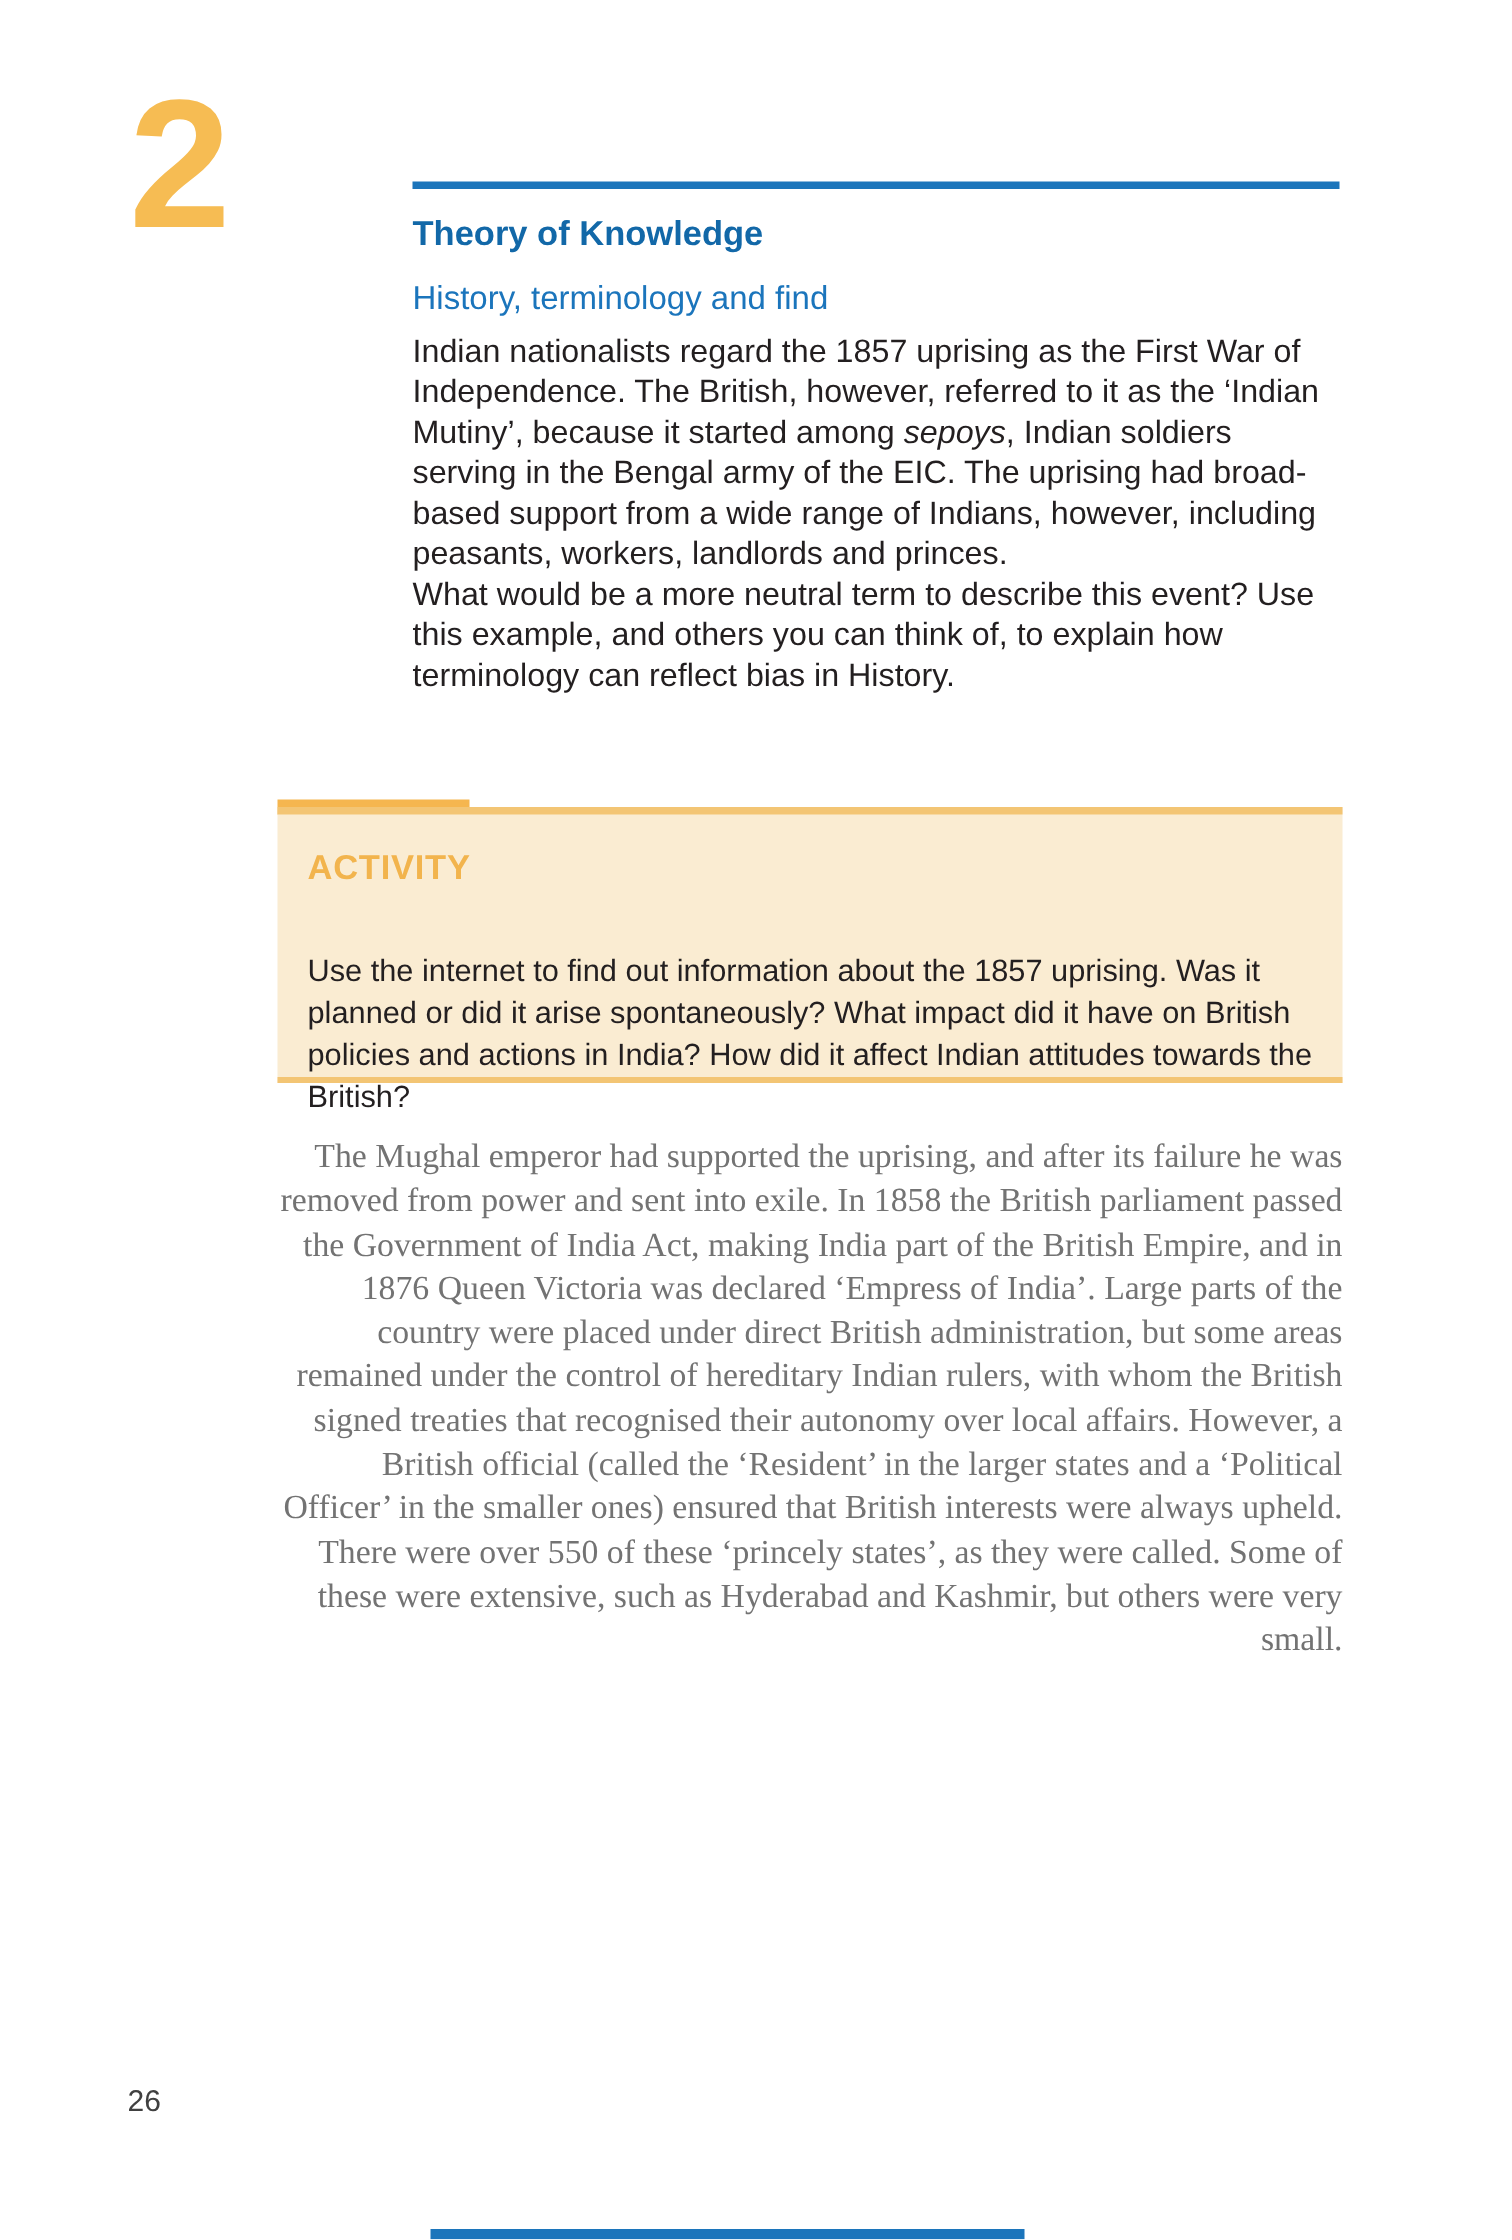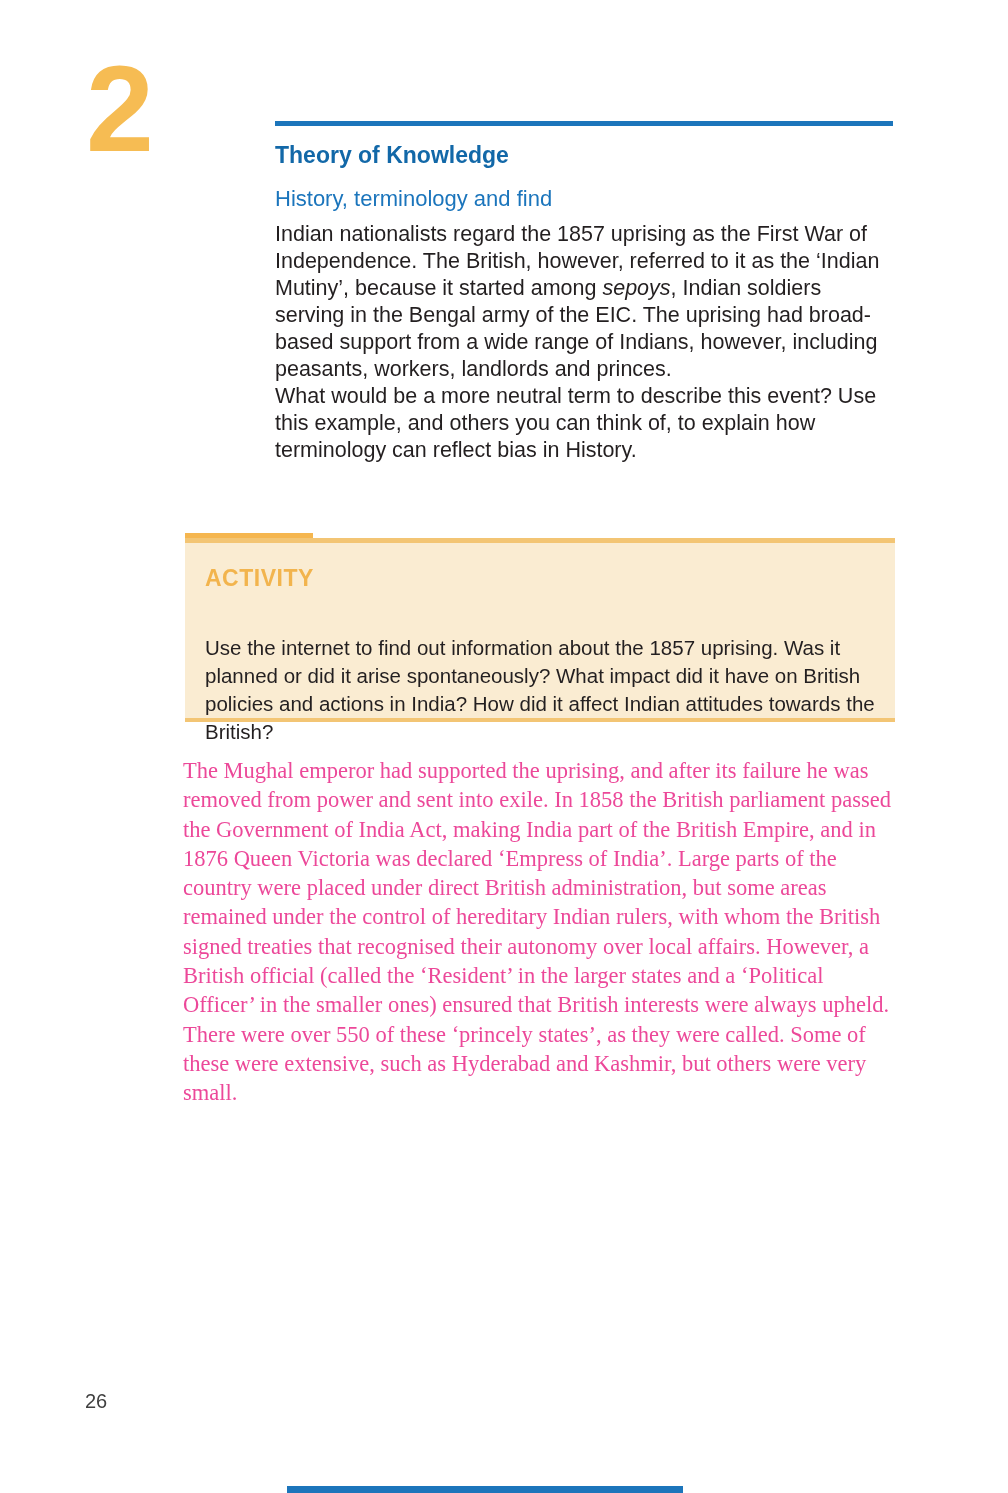--- a/index.html
+++ b/index.html
@@ -105,21 +105,22 @@
     margin-top: 36px;
   }
   .main-paragraph {
     position: absolute;
     left: 183px;
     top: 756px;
     width: 712px;
     font-family: "Liberation Serif", serif;
     font-size: 22.5px;
     line-height: 29.3px;
-    color: #ec4899;
+    color: #737373;
+    text-align: right;
   }
   .page-number {
     position: absolute;
     left: 85px;
     top: 1390px;
     font-size: 20px;
     color: #404040;
   }
   .bottom-bar {
     position: absolute;

